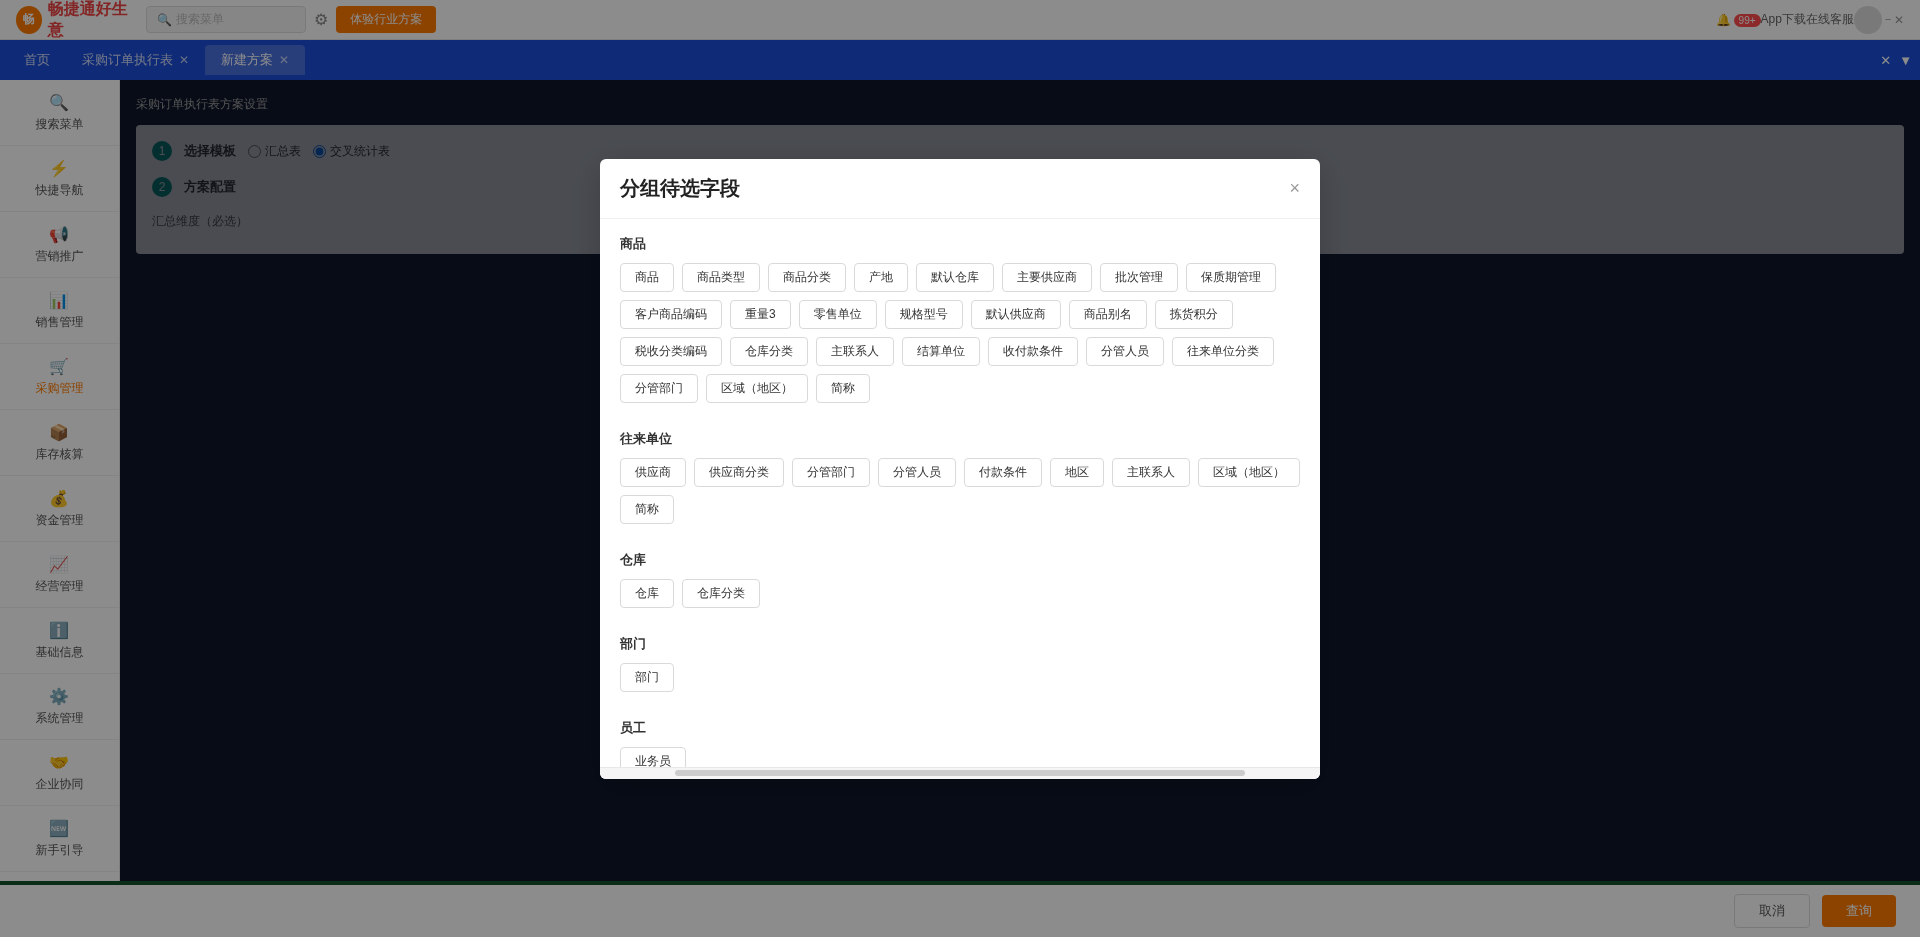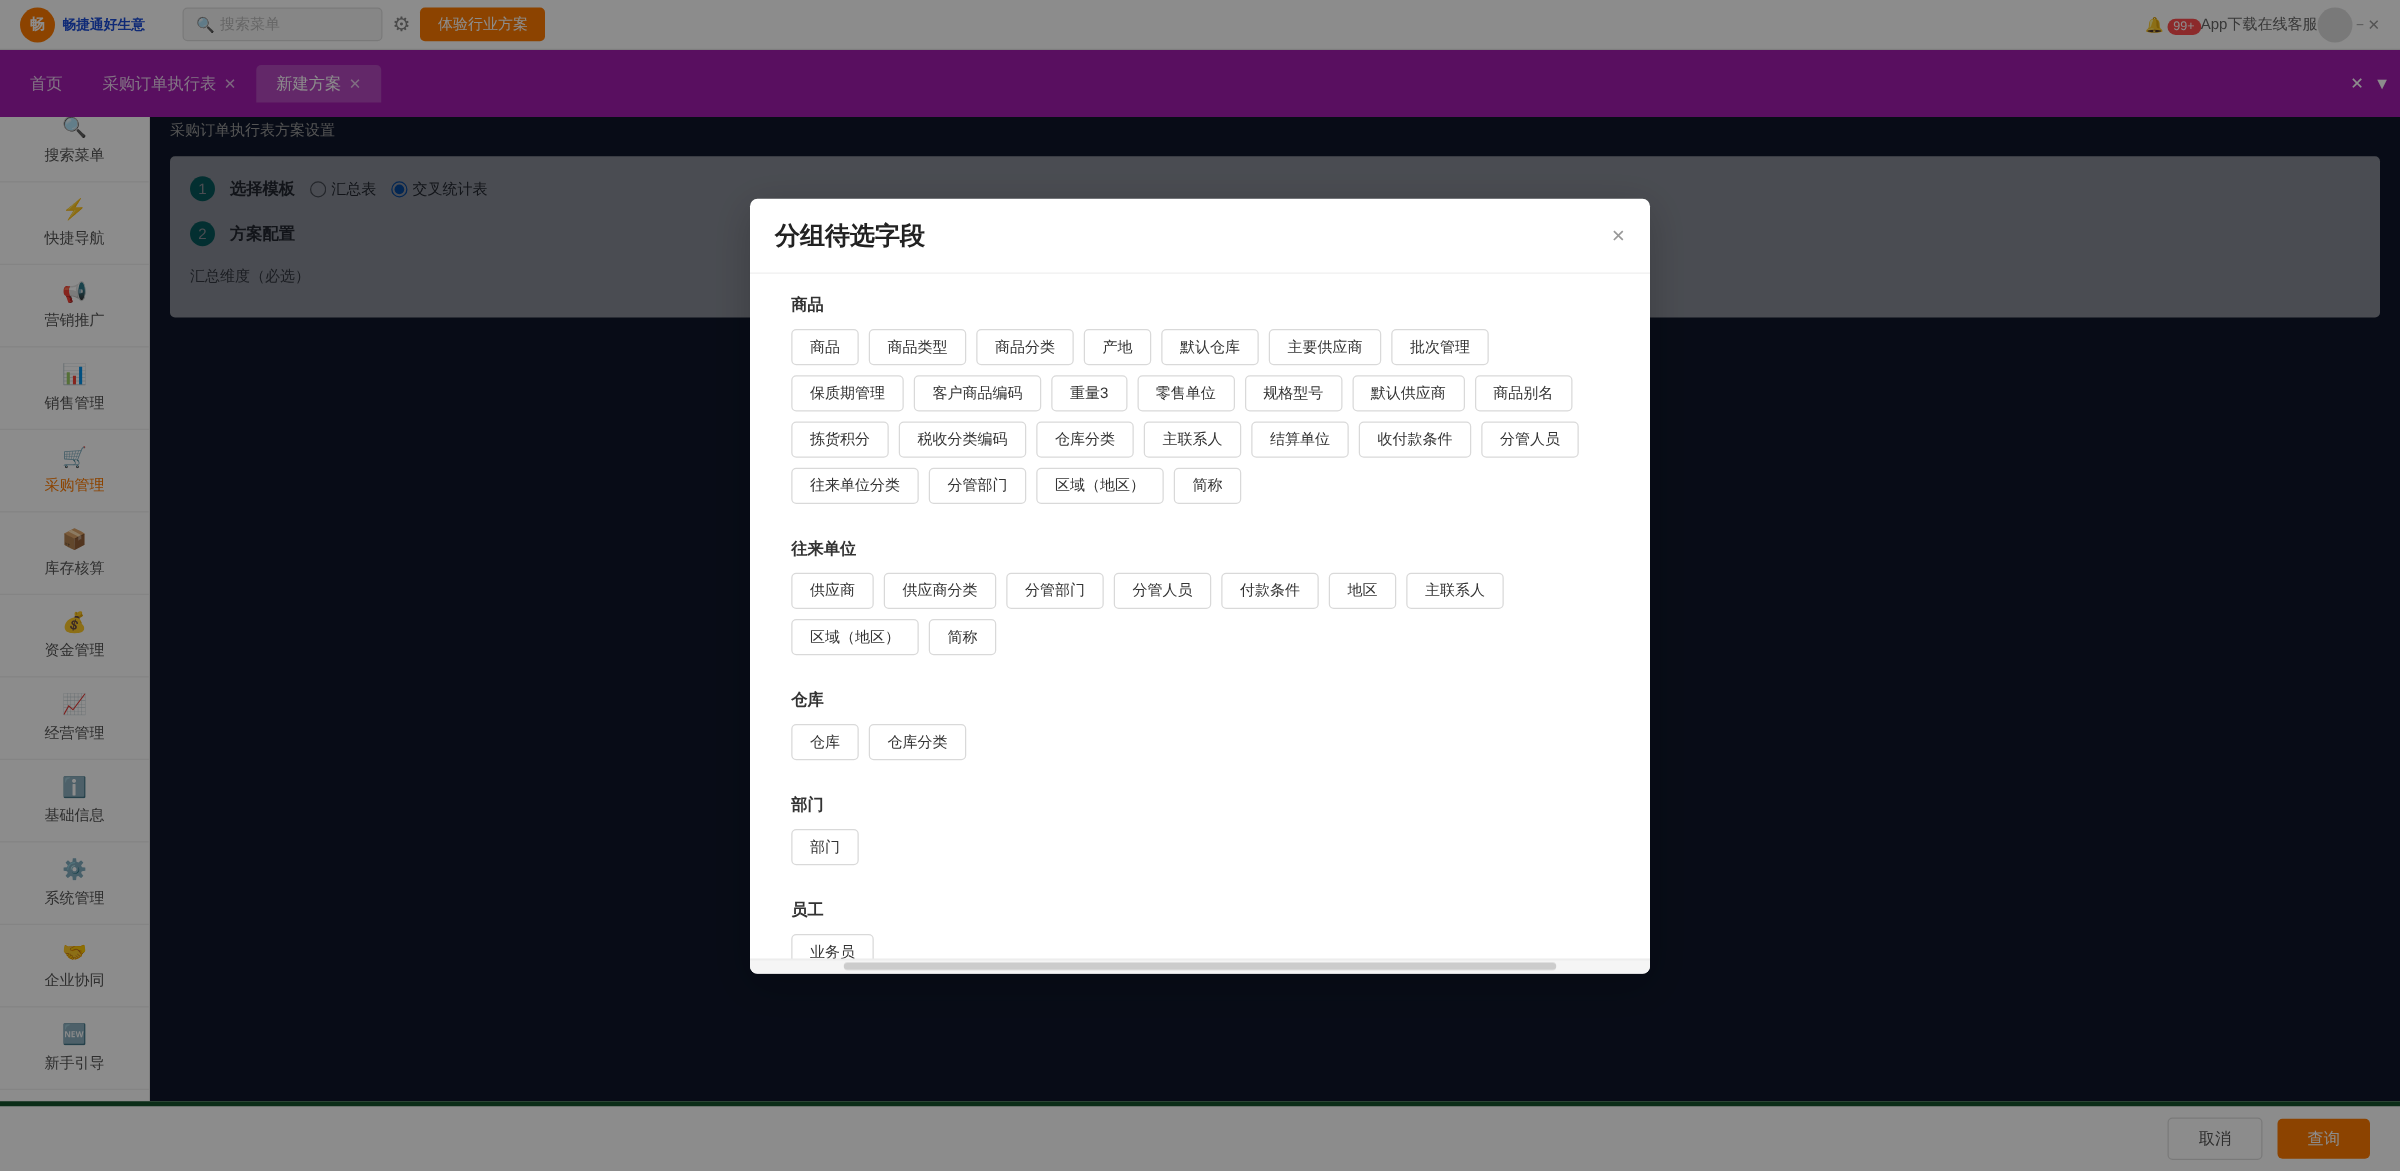--- a/index.html
+++ b/index.html
@@ -23,21 +23,21 @@
       align-items: center;
       gap: 6px;
     }
     .logo-icon {
       width: 28px; height: 28px;
       background: #ff7b00;
       border-radius: 50%;
       display: flex; align-items: center; justify-content: center;
       color: #fff; font-weight: bold; font-size: 12px;
     }
-    .logo-text { font-size: 11px; color: #1d4ed8; font-weight: bold; }
+    .logo-text { font-size: 16px; color: #ef4444; font-weight: bold; }
     .top-search {
       flex: 1;
       display: flex;
       align-items: center;
       gap: 8px;
       margin-left: 10px;
     }
     .search-box {
       background: #f5f5f5;
       border: 1px solid #ddd;
@@ -66,22 +66,22 @@
       background: #ff4d4f;
       color: #fff;
       border-radius: 10px;
       padding: 1px 5px;
       font-size: 10px;
       margin-left: 2px;
     }
 
     
     .tab-bar {
-      height: 53px;
-      background: #a21caf;
+      height: 40px;
+      background: #1d4ed8;
       display: flex;
       align-items: center;
       padding: 0 8px;
       position: fixed;
       top: 40px; left: 0; right: 0;
       z-index: 99;
     }
     .tab-item {
       padding: 6px 16px;
       color: rgba(255,255,255,0.8);
@@ -232,21 +232,21 @@
     }
     .modal-close {
       cursor: pointer;
       color: #999;
       font-size: 18px;
       line-height: 1;
     }
     .modal-body {
       flex: 1;
       overflow-y: auto;
-      padding: 16px 33px;
+      padding: 16px 20px;
     }
     
     .modal-body::-webkit-scrollbar { width: 6px; }
     .modal-body::-webkit-scrollbar-track { background: #f5f5f5; }
     .modal-body::-webkit-scrollbar-thumb { background: #ccc; border-radius: 3px; }
 
     
     .section-title {
       font-size: 13px;
       font-weight: bold;

